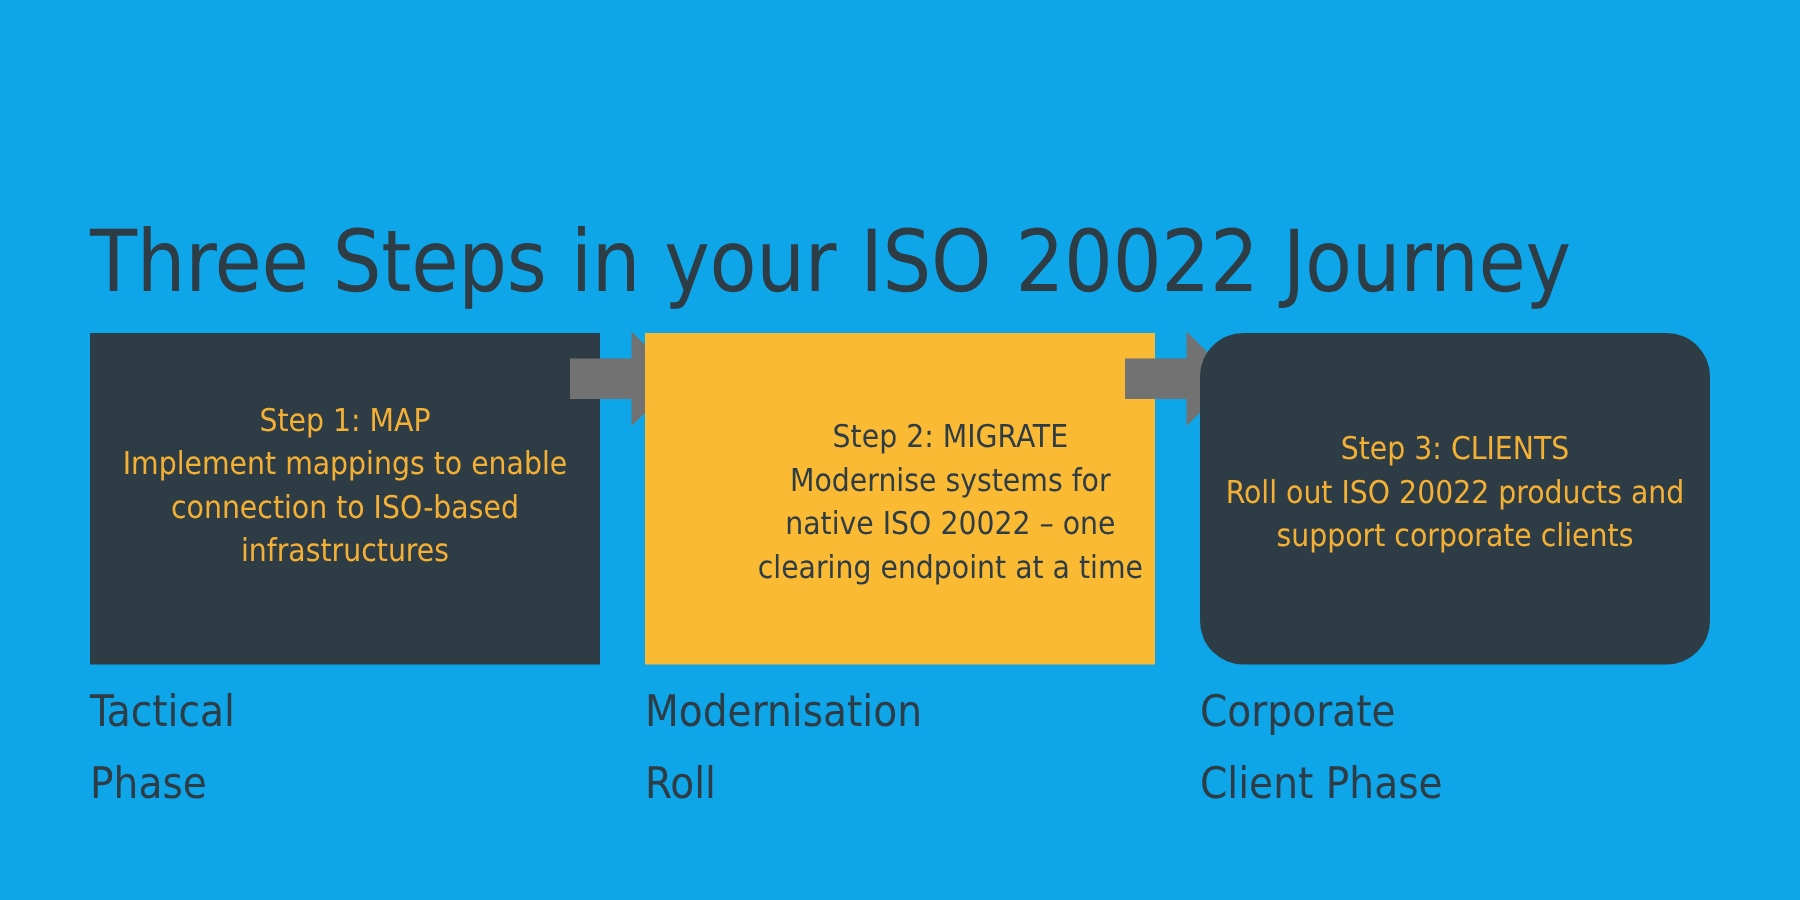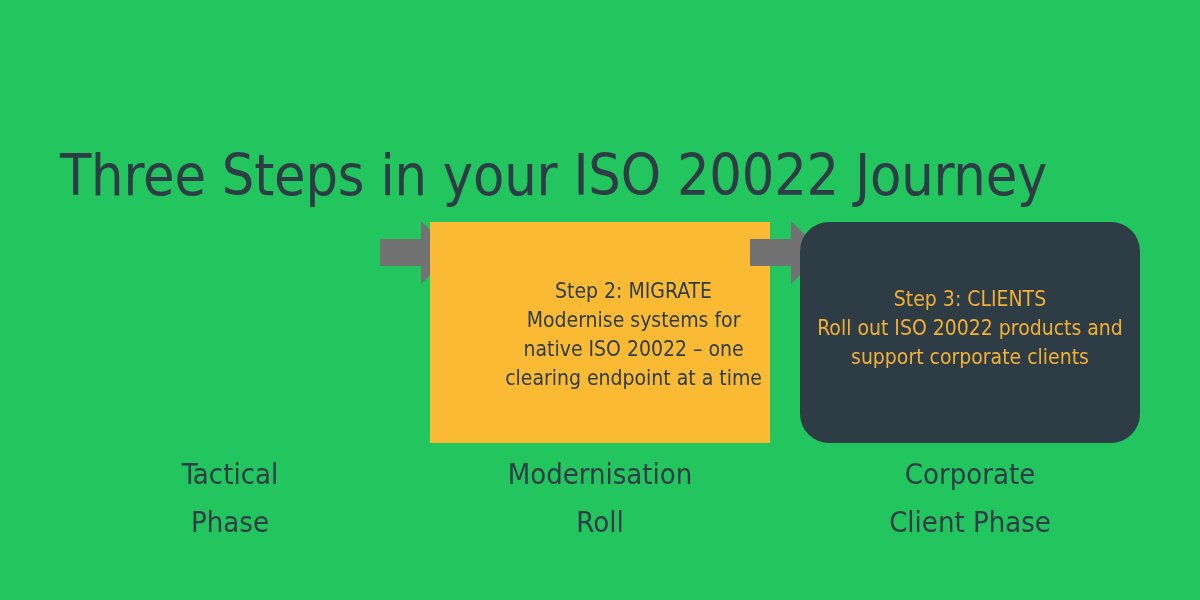--- a/index.html
+++ b/index.html
@@ -10,21 +10,21 @@
     width: 1200px;
     height: 600px;
     background: #ffffff;
     font-family: "DejaVu Sans Condensed", "Liberation Sans Narrow", "Liberation Sans", sans-serif;
     overflow: hidden;
   }
   #slide {
     position: relative;
     width: 1200px;
     height: 600px;
-    background: #22c55e;
+    background: #0ea5e9;
   }
 
   
   #title {
     position: absolute;
     left: 60px;
     top: 103px;
     width: 1090px;
     font-size: 57px;
     line-height: 68px;
@@ -77,37 +77,43 @@
   }
   #arrow-1 { left: 380px; }
   #arrow-2 { left: 750px; }
   .arrow svg { display: block; width: 100%; height: 100%; }
 
   
   .caption {
     position: absolute;
     top: 450px;
     width: 340px;
-    text-align: center;
+    text-align: left;
     font-size: 29px;
     line-height: 48px;
     color: #2E3D45;
     white-space: pre-line;
   }
   #caption-1 { left: 60px; }
   #caption-2 { left: 430px; }
   #caption-3 { left: 800px; }
 </style>
 </head>
 <body>
 
 <div id="slide">
 
   <h1 id="title">Three Steps in your ISO 20022 Journey</h1>
 
+  <div id="box-1" class="step-box dark">
+    <div class="step-text">Step 1: MAP
+Implement mappings to enable
+connection to ISO-based
+infrastructures</div>
+  </div>
 
   <div id="arrow-1" class="arrow">
     <svg viewBox="0 0 73 63" preserveAspectRatio="none" aria-hidden="true">
       <polygon points="0,18 41,18 41,0 73,31.5 41,63 41,45 0,45" fill="#727272"></polygon>
     </svg>
   </div>
 
   <div id="box-2" class="step-box amber">
     <div class="step-text">Step 2: MIGRATE
 Modernise systems for

